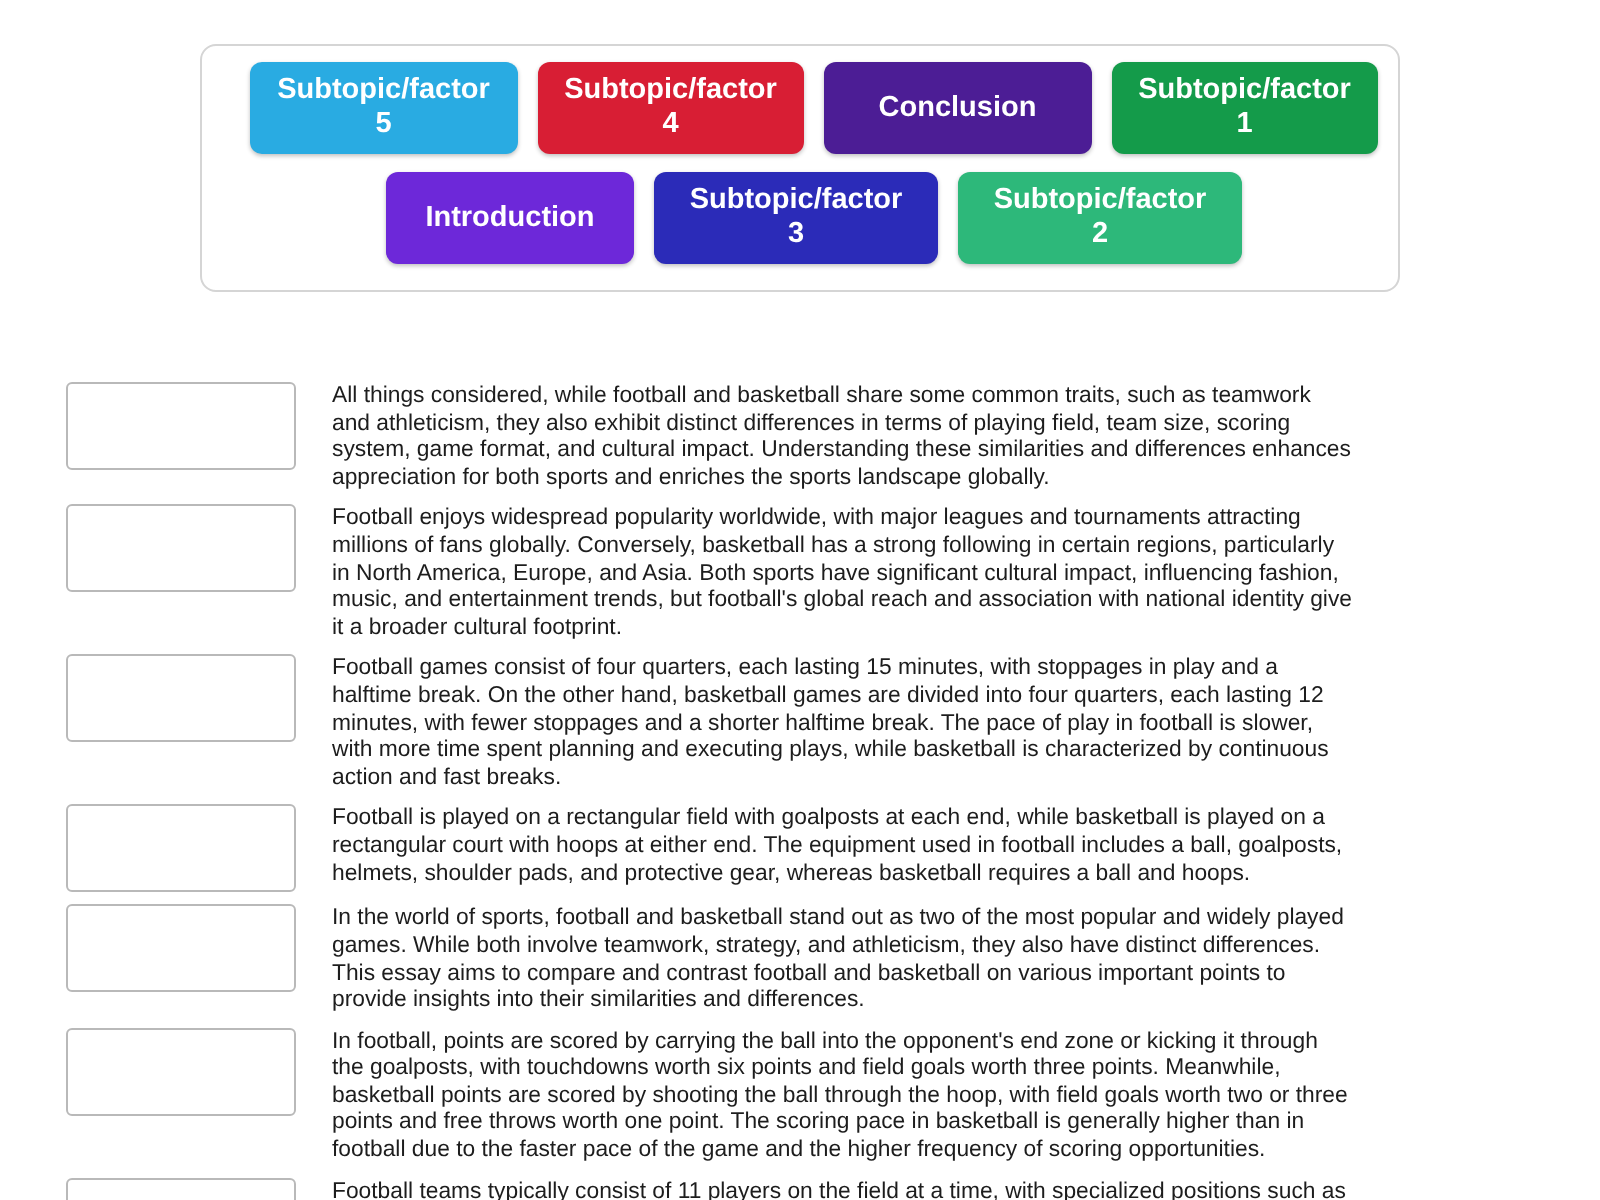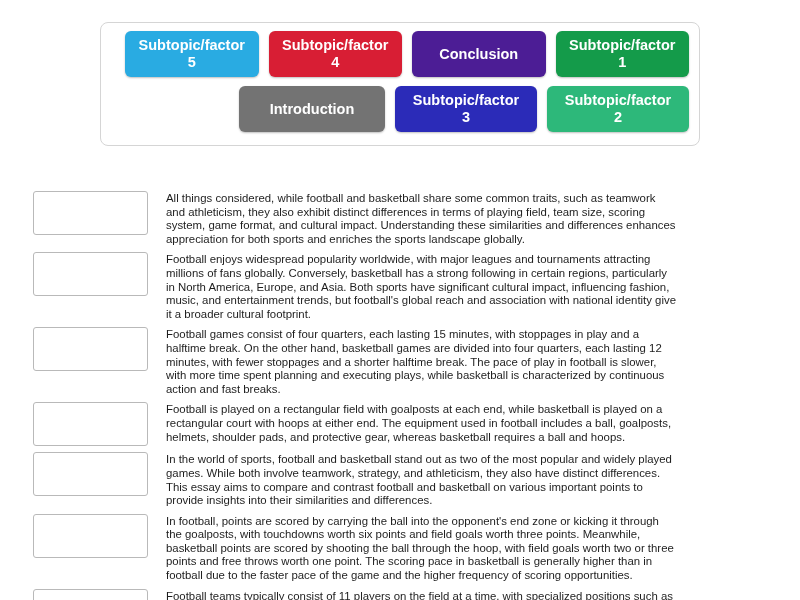--- a/index.html
+++ b/index.html
@@ -23,21 +23,21 @@
     width: 600px;
     height: 124px;
     background: #ffffff;
     border: 1px solid #d5d5d5;
     border-radius: 8px;
     box-sizing: border-box;
     padding: 8px 10px;
   }
   .tile-row {
     display: flex;
-    justify-content: flex-end;
+    justify-content: center;
     gap: 10px;
     margin-bottom: 9px;
     padding-left: 14px;
   }
   .tile {
     height: 46px;
     border-radius: 6px;
     display: flex;
     align-items: center;
     justify-content: center;
@@ -111,21 +111,21 @@
     </div>
     <div class="tile" style="background:#149B4A; width:142px;">
       <div>
         <span>Subtopic/factor</span>
         <span>1</span>
       </div>
     </div>
   </div>
 
   <div class="tile-row">
-    <div class="tile" style="background:#737373; width:146px;">
+    <div class="tile" style="background:#6d28d9; width:124px;">
       <div>
         <span>Introduction</span>
       </div>
     </div>
     <div class="tile" style="background:#2B2BB8; width:142px;">
       <div>
         <span>Subtopic/factor</span>
         <span>3</span>
       </div>
     </div>

